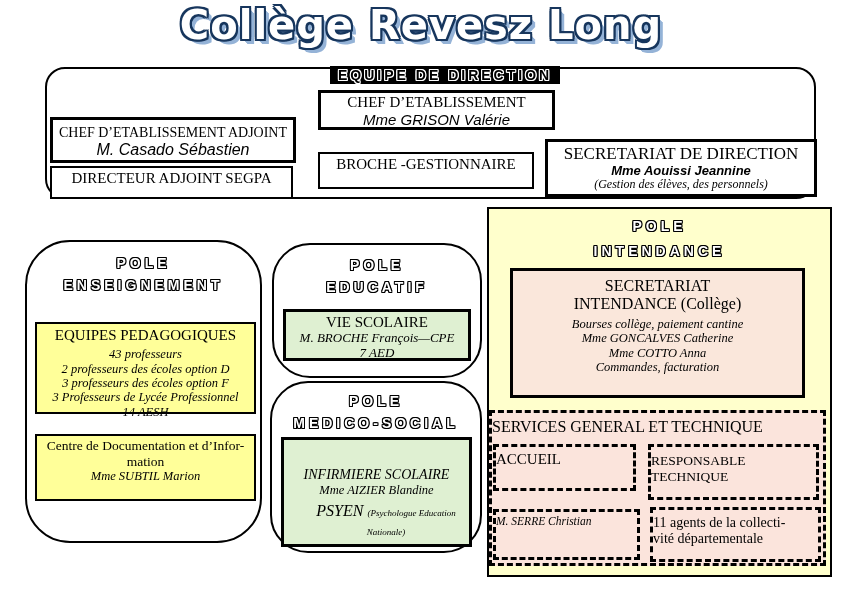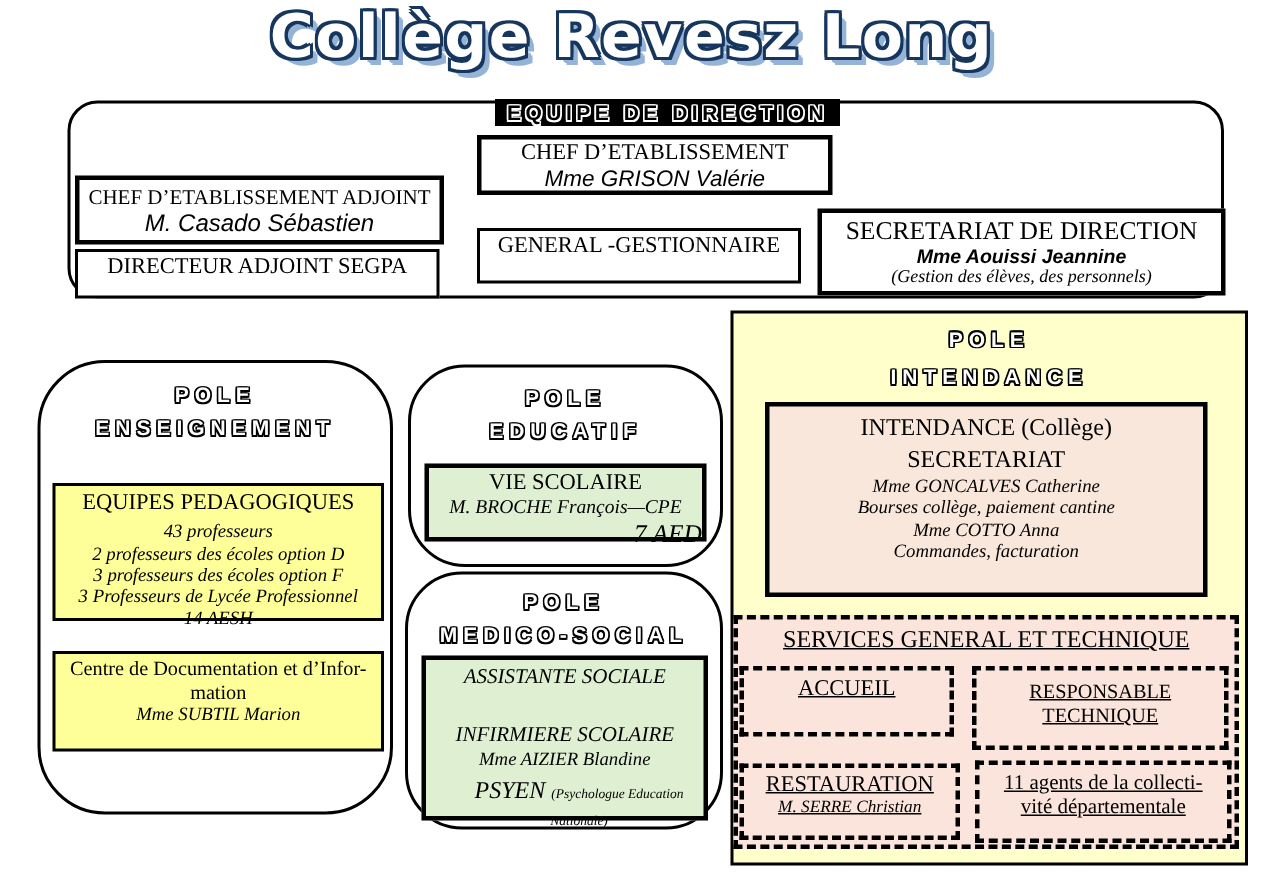--- a/index.html
+++ b/index.html
@@ -1,21 +1,21 @@
 <!DOCTYPE html>
 <html style="--title_outline: #17365D; --title_shadow: #95B3D7; --yellow: #FFFF99; --pale_yellow: #FFFFCC; --green: #DFF0D2; --peach: #FAE7DB; --pink: #FBE4DC;"><head>
 <meta charset="utf-8">
 <style>
   html,body{margin:0;padding:0;background:#fff;}
   .canvas{position:relative;width:842px;height:595px;background:#fff;overflow:hidden;
           font-family:"Liberation Serif",serif;color:#000;}
   .c{position:absolute;box-sizing:border-box;}
   .bx{border:2px solid #000;background:#fff;text-align:center;line-height:1.15;}
   .bx3{border-width:3px;}
-  .dash{border:3px dashed #000;background:transparent;text-align:center;text-decoration:underline;}
+  .dash{border:3px dashed #000;background:transparent;text-align:left;}
   .serif{font-family:"Liberation Serif",serif;}
   .ser-i{font-family:"Liberation Serif",serif;font-style:italic;}
   .sans-i{font-family:"Liberation Sans",sans-serif;font-style:italic;}
   
   .ohdr{font-family:"Liberation Sans",sans-serif;font-weight:bold;font-size:14px;letter-spacing:4px;
         color:#fff;line-height:1.6;text-align:center;
         text-shadow:-1px -1px 0 #000,1px -1px 0 #000,-1px 1px 0 #000,1px 1px 0 #000,
                     -1px 0 0 #000,1px 0 0 #000,0 -1px 0 #000,0 1px 0 #000;}
   
   .dhdr{font-family:"Liberation Sans",sans-serif;font-weight:bold;font-size:14px;letter-spacing:3px;
@@ -55,21 +55,21 @@
   <div class="c bx bx3" style="left:50px;top:117px;width:246px;height:46px;padding-top:5px;">
     <div class="serif" style="font-size:14px;">CHEF D’ETABLISSEMENT ADJOINT</div>
     <div class="sans-i" style="font-size:16px;">M. Casado Sébastien</div>
   </div>
 
   <div class="c bx" style="left:50px;top:166px;width:243px;height:33px;padding-top:2px;">
     <div class="serif" style="font-size:15px;">DIRECTEUR ADJOINT SEGPA</div>
   </div>
 
   <div class="c bx" style="left:318px;top:152px;width:216px;height:37px;padding-top:2px;">
-    <div class="serif" style="font-size:15px;">GENERAL -GESTIONNAIRE</div>
+    <div class="serif" style="font-size:15px;">BROCHE -GESTIONNAIRE</div>
   </div>
 
   <div class="c bx bx3" style="left:545px;top:139px;width:272px;height:58px;padding-top:2px;">
     <div class="serif" style="font-size:17px;">SECRETARIAT DE DIRECTION</div>
     <div class="sans-i" style="font-size:13px;font-weight:bold;">Mme Aouissi Jeannine</div>
     <div class="ser-i" style="font-size:12px;">(Gestion des élèves, des personnels)</div>
   </div>
 
   <div class="c bx" style="left:25px;top:240px;width:237px;height:303px;border-radius:45px;"></div>
   <div class="c ohdr" style="left:25px;top:252px;width:237px;">
@@ -94,69 +94,67 @@
 
   <div class="c bx" style="left:272px;top:243px;width:210px;height:135px;border-radius:38px;"></div>
   <div class="c ohdr" style="left:272px;top:254px;width:210px;">
     <div>POLE</div>
     <div>EDUCATIF</div>
   </div>
 
   <div class="c bx bx3 green" style="left:283px;top:309px;width:188px;height:52px;padding-top:2px;">
     <div class="serif" style="font-size:15px;">VIE SCOLAIRE</div>
     <div class="ser-i" style="font-size:13px;">M. BROCHE François—CPE</div>
-    <div class="ser-i" style="font-size:17px;text-align:right;">7 AED</div>
+    <div class="ser-i" style="font-size:13px;">7 AED</div>
   </div>
 
   <div class="c bx" style="left:270px;top:381px;width:212px;height:172px;border-radius:38px;"></div>
   <div class="c ohdr" style="left:270px;top:390px;width:212px;">
     <div>POLE</div>
     <div>MEDICO-SOCIAL</div>
   </div>
 
   <div class="c bx bx3 green" style="left:281px;top:437px;width:191px;height:110px;padding-top:4px;">
-    <div class="ser-i" style="font-size:14px;">ASSISTANTE SOCIALE</div>
     <div class="ser-i" style="font-size:14px;margin-top:23px;">INFIRMIERE SCOLAIRE</div>
     <div class="ser-i" style="font-size:12.5px;">Mme AIZIER Blandine</div>
     <div style="margin-top:5px;margin-left:19px;">
       <span class="ser-i" style="font-size:16px;">PSYEN</span>
       <span class="ser-i" style="font-size:9px;">(Psychologue Education Nationale)</span>
     </div>
   </div>
 
   <div class="c bx paleyellow" style="left:487px;top:207px;width:345px;height:370px;"></div>
   <div class="c ohdr" style="left:487px;top:214px;width:345px;line-height:1.8;">
     <div>POLE</div>
     <div>INTENDANCE</div>
   </div>
 
   <div class="c bx bx3 peach" style="left:510px;top:268px;width:295px;height:130px;padding-top:6px;">
+    <div class="serif" style="font-size:16px;">SECRETARIAT</div>
     <div class="serif" style="font-size:16px;margin-bottom:3px;">INTENDANCE (Collège)</div>
-    <div class="serif" style="font-size:16px;">SECRETARIAT</div>
+    <div class="ser-i" style="font-size:12.5px;">Bourses collège, paiement cantine</div>
     <div class="ser-i" style="font-size:12.5px;">Mme GONCALVES Catherine</div>
-    <div class="ser-i" style="font-size:12.5px;">Bourses collège, paiement cantine</div>
     <div class="ser-i" style="font-size:12.5px;">Mme COTTO Anna</div>
     <div class="ser-i" style="font-size:12.5px;">Commandes, facturation</div>
   </div>
 
   <div class="c dash pink" style="left:489px;top:410px;width:337px;height:156px;">
     <div class="serif" style="font-size:16px;margin-top:5px;">SERVICES GENERAL ET TECHNIQUE</div>
   </div>
 
   <div class="c dash" style="left:493px;top:444px;width:143px;height:47px;padding-top:4px;">
     <div class="serif" style="font-size:15px;">ACCUEIL</div>
   </div>
 
   <div class="c dash" style="left:648px;top:444px;width:171px;height:56px;padding-top:6px;">
     <div class="serif" style="font-size:13.5px;">RESPONSABLE</div>
     <div class="serif" style="font-size:13.5px;">TECHNIQUE</div>
   </div>
 
   <div class="c dash" style="left:493px;top:509px;width:147px;height:51px;padding-top:3px;">
-    <div class="serif" style="font-size:15px;">RESTAURATION</div>
     <div class="ser-i" style="font-size:11.5px;">M. SERRE Christian</div>
   </div>
 
   <div class="c dash" style="left:650px;top:507px;width:171px;height:55px;padding-top:5px;">
     <div class="serif" style="font-size:14px;">11 agents de la collecti-</div>
     <div class="serif" style="font-size:14px;">vité départementale</div>
   </div>
 
 </div>
 

